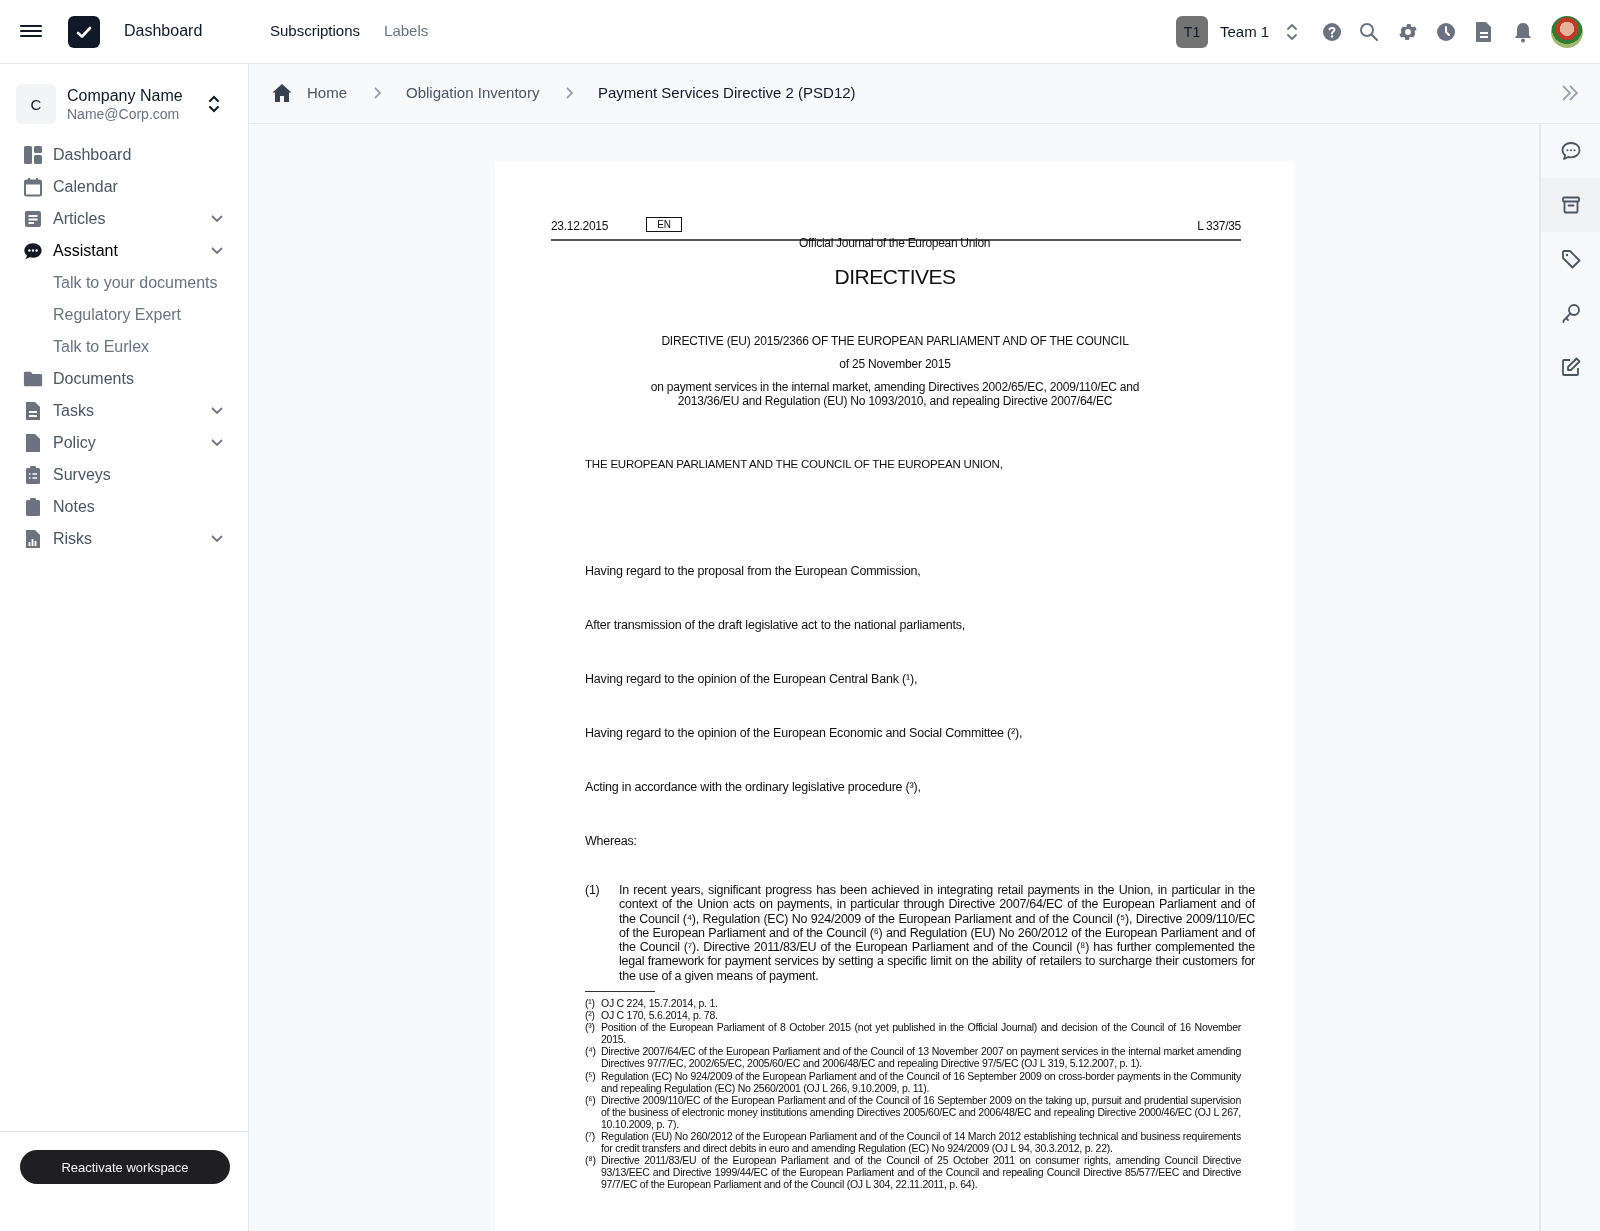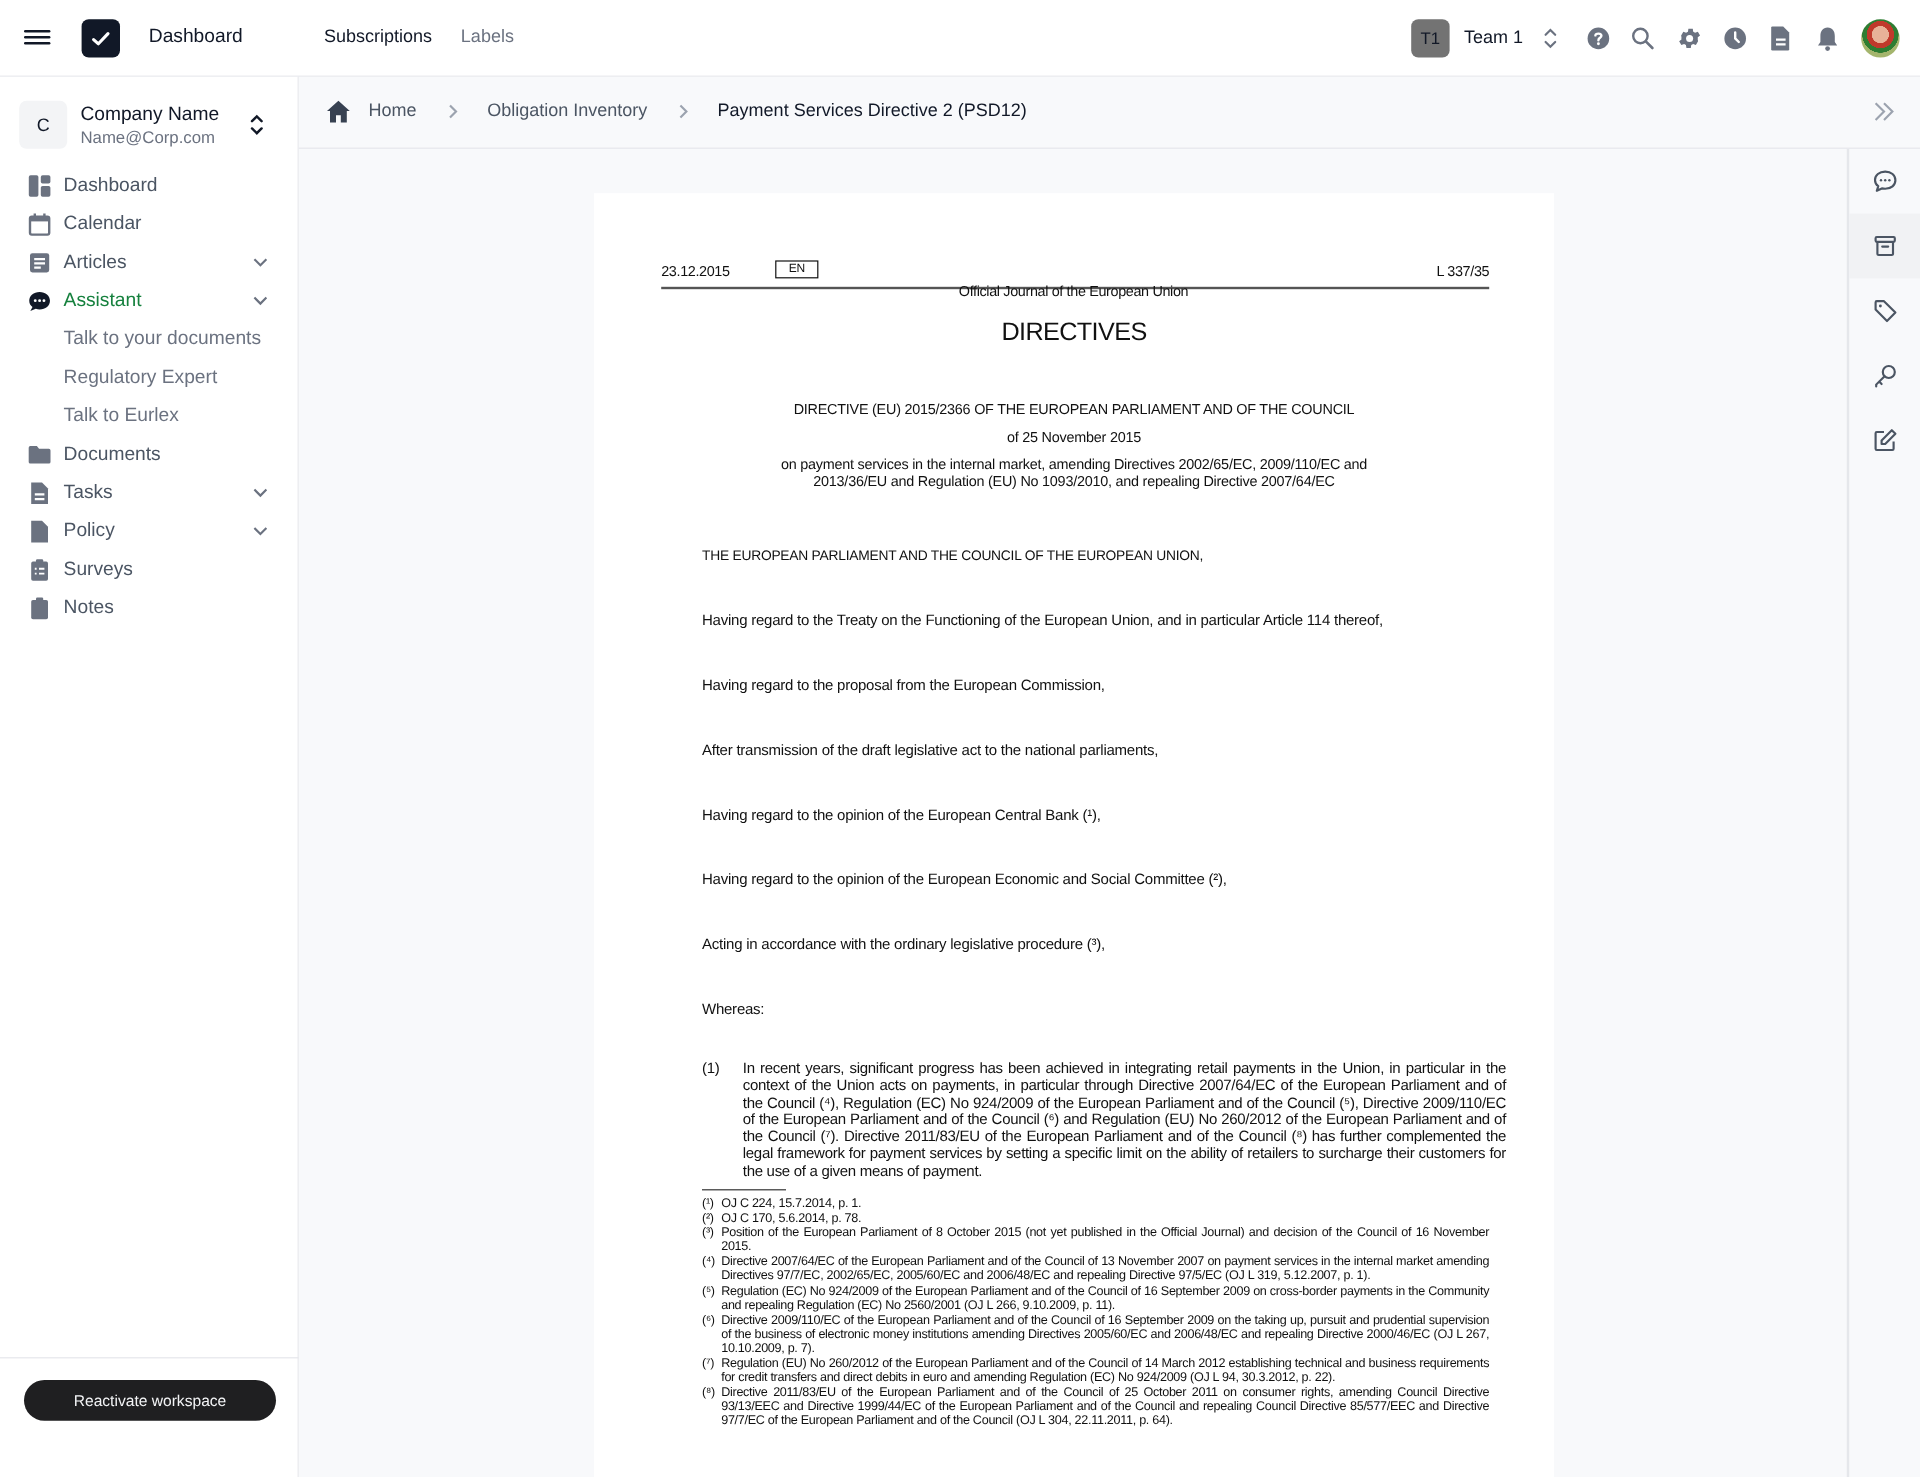--- a/index.html
+++ b/index.html
@@ -24,21 +24,21 @@
   .sidebar { position: absolute; left: 0; top: 64px; width: 249px; height: 1167px; border-right: 1px solid #e5e7eb; background: #fff; }
   .company { position: absolute; left: 16px; top: 20px; width: 220px; height: 40px; }
   .company-badge { position: absolute; left: 0; top: 0; width: 40px; height: 40px; background: #f3f4f6; border-radius: 6px; display: flex; align-items: center; justify-content: center; font-size: 15px; color: #111827; }
   .company-name { position: absolute; left: 51px; top: 3px; font-size: 16px; color: #111827; white-space: nowrap; }
   .company-email { position: absolute; left: 51px; top: 22px; font-size: 14px; color: #6b7280; white-space: nowrap; }
   .company-switch { position: absolute; left: 190px; top: 8px; width: 16px; height: 24px; cursor: pointer; }
   .nav { position: absolute; left: 0; top: 75px; width: 249px; }
   .nav-item { position: relative; height: 32px; display: flex; align-items: center; cursor: pointer; }
   .nav-item .ico { position: absolute; left: 23px; top: 6px; width: 20px; height: 20px; display: flex; align-items: center; justify-content: center; }
   .nav-item .lbl { position: absolute; left: 53px; font-size: 16px; color: #4b5563; white-space: nowrap; }
-  .nav-item.active .lbl { color: #15803d; }
+  .nav-item.active .lbl { color: #000000; }
   .nav-item .chev { position: absolute; left: 210px; top: 10px; width: 14px; height: 12px; }
   .nav-sub .lbl { left: 53px; color: #6b7280; }
   .sidebar-footer { position: absolute; left: 0; top: 1067px; width: 249px; height: 100px; border-top: 1px solid #e5e7eb; }
   .reactivate { position: absolute; left: 20px; top: 18px; width: 210px; height: 34px; border-radius: 17px; background: #1f1f21; color: #f3f4f6; font-size: 13px; display: flex; align-items: center; justify-content: center; border: none; cursor: pointer; }
 
   
   .main { position: absolute; left: 249px; top: 64px; width: 1351px; height: 1167px; background: #f8f9fb; }
   .breadcrumb-bar { position: absolute; left: 0; top: 0; width: 1351px; height: 60px; border-bottom: 1px solid #e5e7eb; }
   .bc-home { position: absolute; left: 22px; top: 18px; width: 22px; height: 22px; }
   .bc-item { position: absolute; top: 20px; font-size: 15px; white-space: nowrap; }
@@ -251,20 +251,32 @@
     <div class="nav-item">
       <span class="ico">
           <svg width="16" height="20" viewBox="0 0 16 20">
             <rect x="1" y="3" width="14" height="16" rx="1.5" fill="#6b7280"></rect>
             <rect x="5" y="1" width="6" height="3" rx="1" fill="#6b7280"></rect>
           </svg>
         </span>
       <span class="lbl">Notes</span>
     </div>
 
+    <div class="nav-item">
+      <span class="ico">
+          <svg width="18" height="20" viewBox="0 0 18 20">
+            <path d="M2 1 H11 L16 6 V19 H2 Z" fill="#6b7280"></path>
+            <path d="M5.5 17 V13 M8.5 17 V10 M11.5 17 V12" stroke="#fff" stroke-width="1.8"></path>
+          </svg>
+        </span>
+      <span class="lbl">Risks</span>
+      <svg class="chev" viewBox="0 0 14 12">
+          <path d="M2 3 L7 8 L12 3" stroke="#6b7280" stroke-width="1.8" fill="none"></path>
+        </svg>
+    </div>
   </div>
 
   <div class="sidebar-footer">
     <button class="reactivate">Reactivate workspace</button>
   </div>
 </div>
 
 <div class="main">
   <div class="breadcrumb-bar">
     <svg class="bc-home" viewBox="0 0 22 22">
@@ -328,21 +340,20 @@
       <span class="ref">L 337/35</span>
     </div>
 
     <div class="doc-title">DIRECTIVES</div>
     <div class="center-line" style="top:173px">DIRECTIVE (EU) 2015/2366 OF THE EUROPEAN PARLIAMENT AND OF THE COUNCIL</div>
     <div class="center-line" style="top:196px">of 25 November 2015</div>
     <div class="center-line" style="top:219px">on payment services in the internal market, amending Directives 2002/65/EC, 2009/110/EC and</div>
     <div class="center-line" style="top:233px">2013/36/EU and Regulation (EU) No 1093/2010, and repealing Directive 2007/64/EC</div>
 
     <div class="para" style="top:297px;font-size:11.5px">THE EUROPEAN PARLIAMENT AND THE COUNCIL OF THE EUROPEAN UNION,</div>
-    <div class="para" style="top:349px">Having regard to the Treaty on the Functioning of the European Union, and in particular Article 114 thereof,</div>
     <div class="para" style="top:403px">Having regard to the proposal from the European Commission,</div>
     <div class="para" style="top:457px">After transmission of the draft legislative act to the national parliaments,</div>
     <div class="para" style="top:511px">Having regard to the opinion of the European Central Bank (¹),</div>
     <div class="para" style="top:565px">Having regard to the opinion of the European Economic and Social Committee (²),</div>
     <div class="para" style="top:619px">Acting in accordance with the ordinary legislative procedure (³),</div>
     <div class="para" style="top:673px">Whereas:</div>
 
     <div class="recital">
       <span class="num">(1)</span>
       <span class="txt">In recent years, significant progress has been achieved in integrating retail payments in the Union, in particular in the context of the Union acts on payments, in particular through Directive 2007/64/EC of the European Parliament and of the Council (⁴), Regulation (EC) No 924/2009 of the European Parliament and of the Council (⁵), Directive 2009/110/EC of the European Parliament and of the Council (⁶) and Regulation (EU) No 260/2012 of the European Parliament and of the Council (⁷). Directive 2011/83/EU of the European Parliament and of the Council (⁸) has further complemented the legal framework for payment services by setting a specific limit on the ability of retailers to surcharge their customers for the use of a given means of payment.</span>

